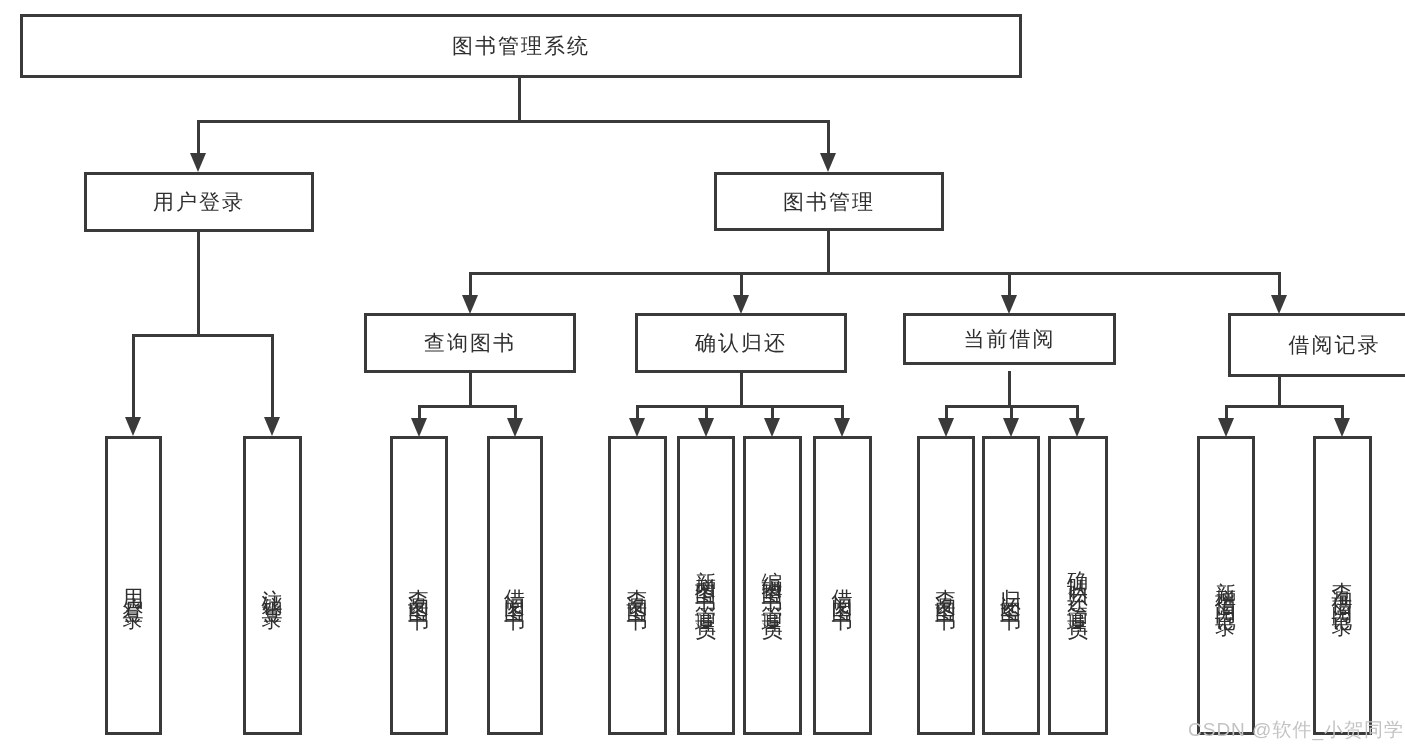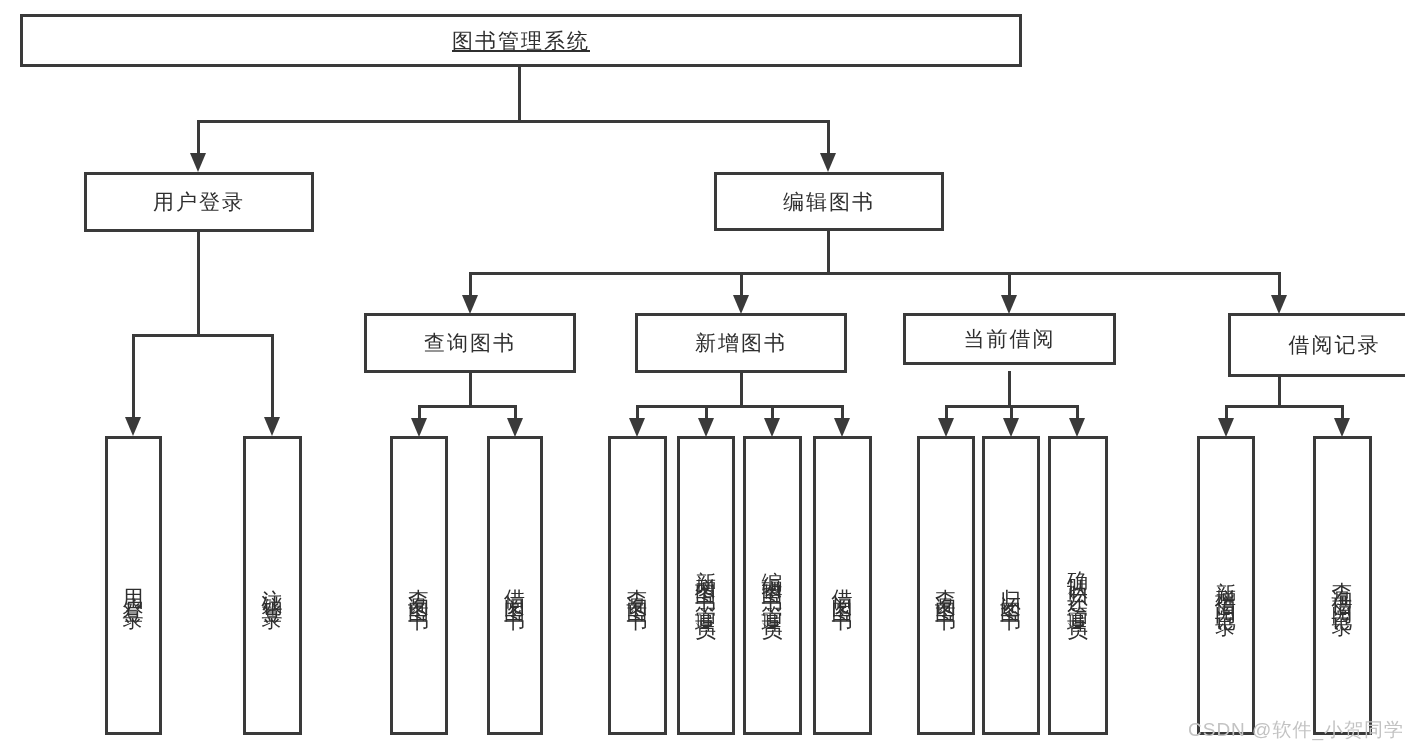--- a/index.html
+++ b/index.html
@@ -86,27 +86,27 @@
   <div class="vline" style="left:1076px;top:405px;height:16px;"></div>
   <div class="ah" style="left:1069px;top:418px;"></div>
 
   <div class="vline" style="left:1278px;top:371px;height:37px;"></div>
   <div class="hline" style="left:1225px;top:405px;width:118px;"></div>
   <div class="vline" style="left:1225px;top:405px;height:16px;"></div>
   <div class="ah" style="left:1218px;top:418px;"></div>
   <div class="vline" style="left:1341px;top:405px;height:16px;"></div>
   <div class="ah" style="left:1334px;top:418px;"></div>
 
-  <div class="box hbox" style="left:20px;top:14px;width:1002px;height:53px;text-decoration:underline;">图书管理系统</div>
+  <div class="box hbox" style="left:20px;top:14px;width:1002px;height:64px;">图书管理系统</div>
 
   <div class="box hbox" style="left:84px;top:172px;width:230px;height:60px;">用户登录</div>
-  <div class="box hbox" style="left:714px;top:172px;width:230px;height:59px;">编辑图书</div>
+  <div class="box hbox" style="left:714px;top:172px;width:230px;height:59px;">图书管理</div>
 
   <div class="box hbox" style="left:364px;top:313px;width:212px;height:60px;">查询图书</div>
-  <div class="box hbox" style="left:635px;top:313px;width:212px;height:60px;">新增图书</div>
+  <div class="box hbox" style="left:635px;top:313px;width:212px;height:60px;">确认归还</div>
   <div class="box hbox" style="left:903px;top:313px;width:213px;height:52px;">当前借阅</div>
   <div class="box hbox" style="left:1228px;top:313px;width:213px;height:64px;">借阅记录</div>
 
   <div class="box vbox" style="left:105px;top:436px;width:57px;height:299px;">用户登录</div>
   <div class="box vbox" style="left:243px;top:436px;width:59px;height:299px;">注销登录</div>
 
   <div class="box vbox" style="left:390px;top:436px;width:58px;height:299px;">查询图书</div>
   <div class="box vbox" style="left:487px;top:436px;width:56px;height:299px;">借阅图书</div>
 
   <div class="box vbox" style="left:608px;top:436px;width:59px;height:299px;">查询图书</div>

